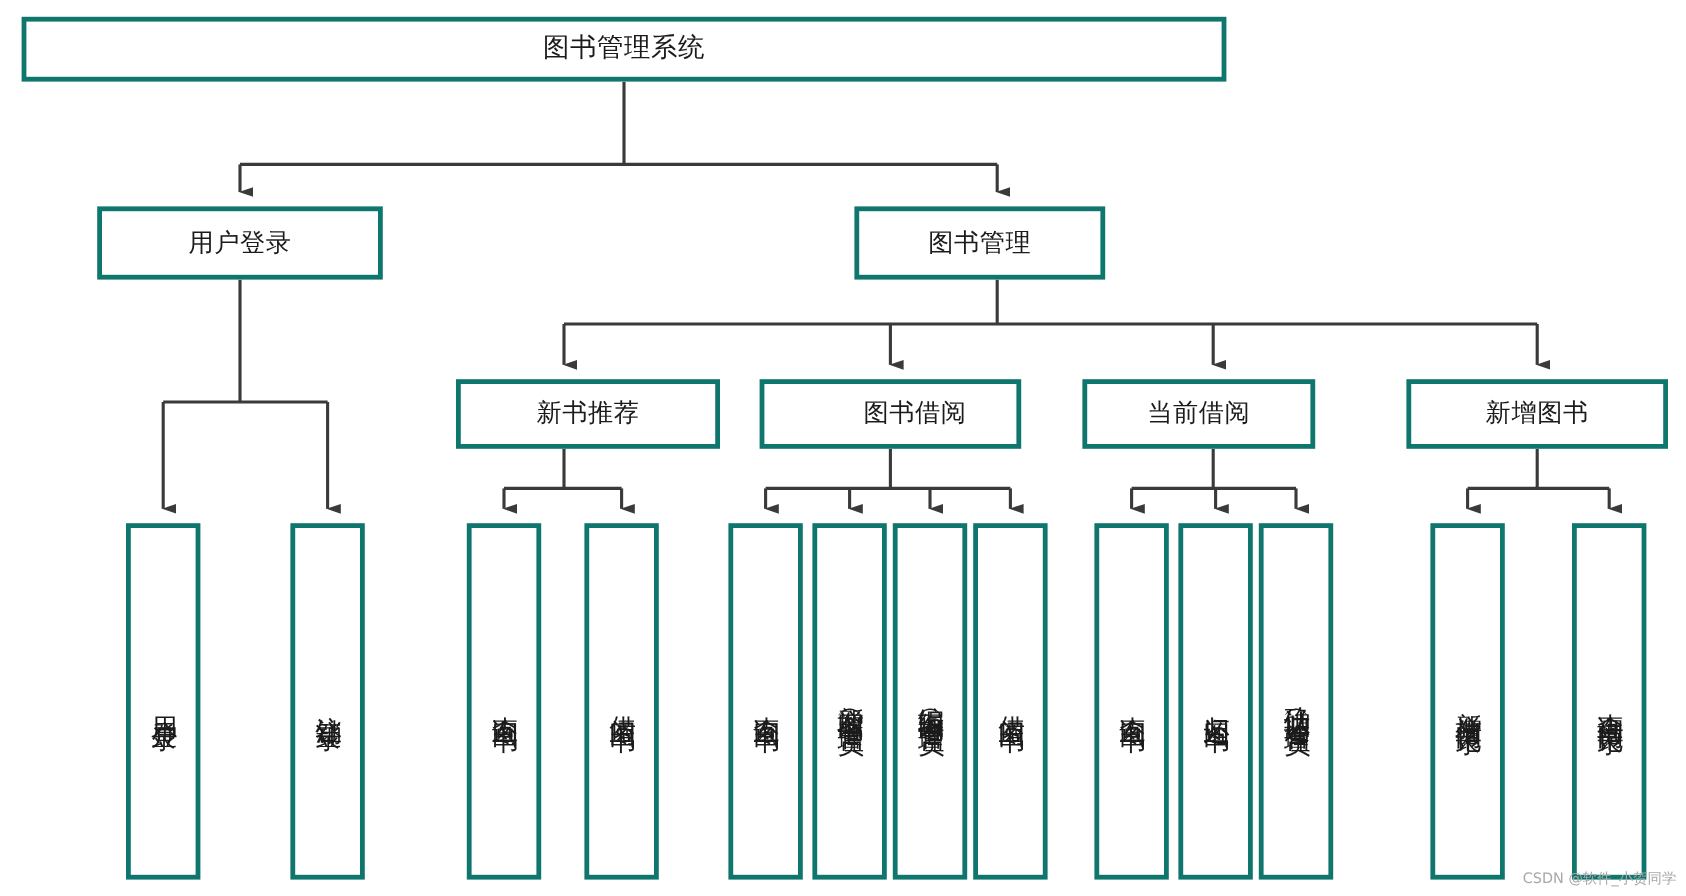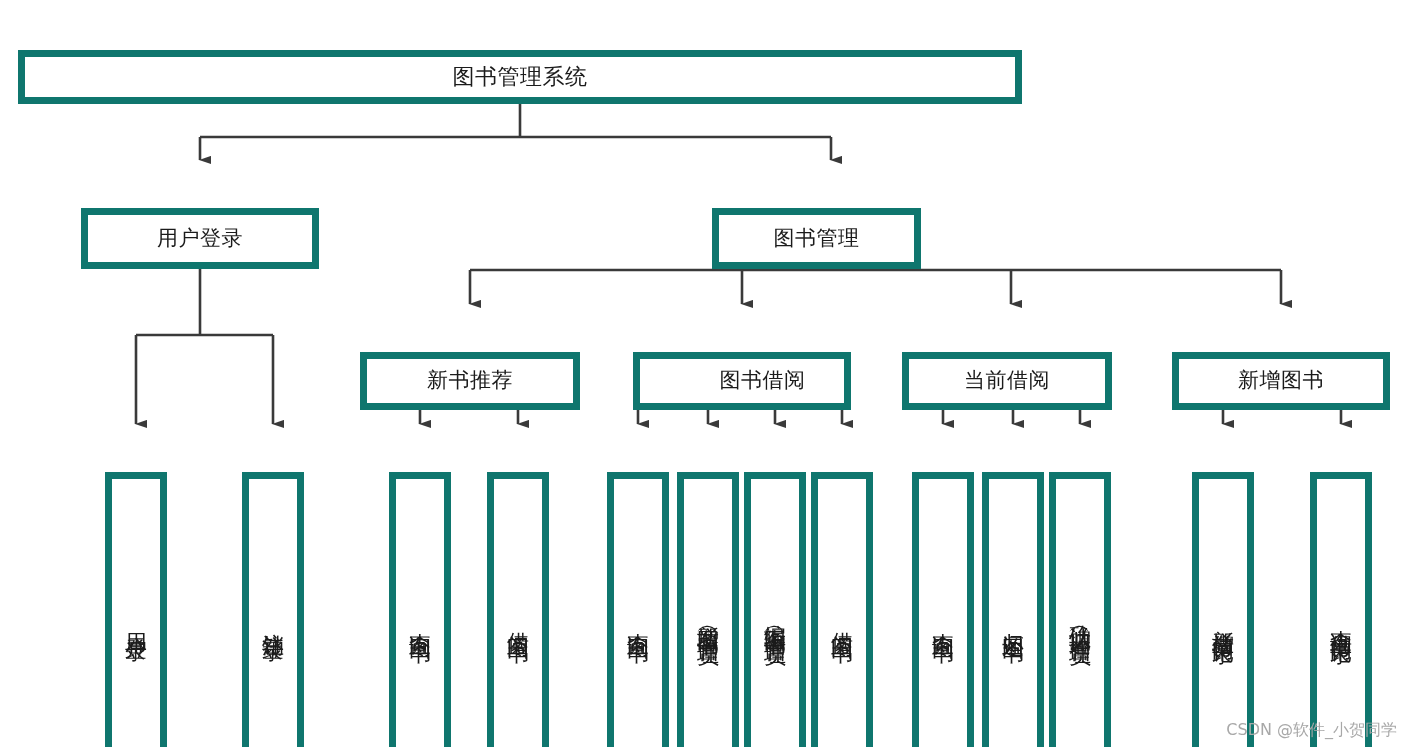--- a/index.html
+++ b/index.html
@@ -23,26 +23,25 @@
     left: 0;
     top: 0;
     width: 1405px;
     height: 747px;
     pointer-events: none;
   }
   .node {
     position: absolute;
     box-sizing: border-box;
     background: #ffffff;
-    border: 7px solid #0f766e;
+    border: 4px solid #0f766e;
     display: flex;
     align-items: center;
     justify-content: center;
     overflow: hidden;
-    margin-top: 36px;
   }
   .node-label {
     color: #1b1b1b;
     text-align: center;
     line-height: 1.12;
     letter-spacing: 0.5px;
     white-space: nowrap;
   }
   .node.horiz .node-label {
     font-size: 21px;
@@ -58,21 +57,21 @@
     writing-mode: vertical-rl;
     text-orientation: upright;
     font-size: 22px;
     letter-spacing: 3px;
     line-height: 1;
   }
   .watermark {
     position: absolute;
     right: 8px;
     bottom: 6px;
-    font-size: 16px;
+    font-size: 12px;
     color: #a8a8a8;
     white-space: nowrap;
     font-family: "DejaVu Sans", "Liberation Sans", sans-serif;
   }
 </style>
 </head>
 <body>
 
 <div id="diagram-root">
 
@@ -122,27 +121,27 @@
   <div id="node-layer">
       <div class="node horiz root" style="left: 18px; top: 14px; width: 1004px; height: 54px;">
         <span class="node-label">图书管理系统</span>
       </div>
       <div class="node horiz" style="left: 81px; top: 172px; width: 238px; height: 61px;">
         <span class="node-label">用户登录</span>
       </div>
       <div class="node horiz" style="left: 712px; top: 172px; width: 209px; height: 61px;">
         <span class="node-label">图书管理</span>
       </div>
-      <div class="node horiz" style="left: 360px; top: 316px; width: 220px; height: 58px;">
+      <div class="node horiz" style="left: 380px; top: 316px; width: 220px; height: 58px;">
         <span class="node-label">新书推荐</span>
       </div>
       <div class="node horiz" style="left: 633px; top: 316px; width: 218px; height: 58px; padding-left: 41px;">
         <span class="node-label">图书借阅</span>
       </div>
-      <div class="node horiz" style="left: 902px; top: 316px; width: 210px; height: 58px;">
+      <div class="node horiz" style="left: 902px; top: 316px; width: 194px; height: 58px;">
         <span class="node-label">当前借阅</span>
       </div>
       <div class="node horiz" style="left: 1172px; top: 316px; width: 218px; height: 58px;">
         <span class="node-label">新增图书</span>
       </div>
       <div class="node vert" style="left: 105px; top: 436px; width: 62px; height: 297px;">
         <span class="node-label">用户登录</span>
       </div>
       <div class="node vert" style="left: 242px; top: 436px; width: 62px; height: 297px;">
         <span class="node-label">注销登录</span>

